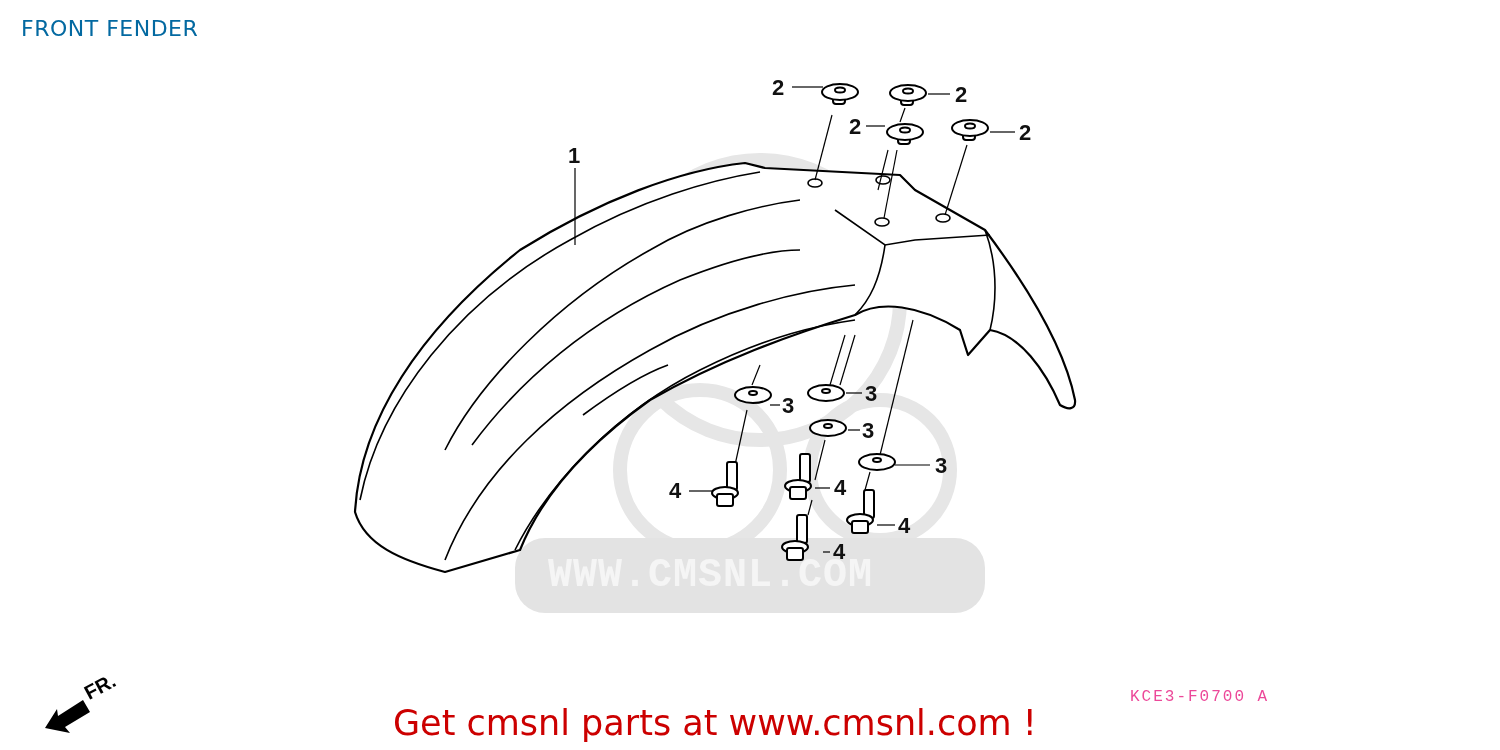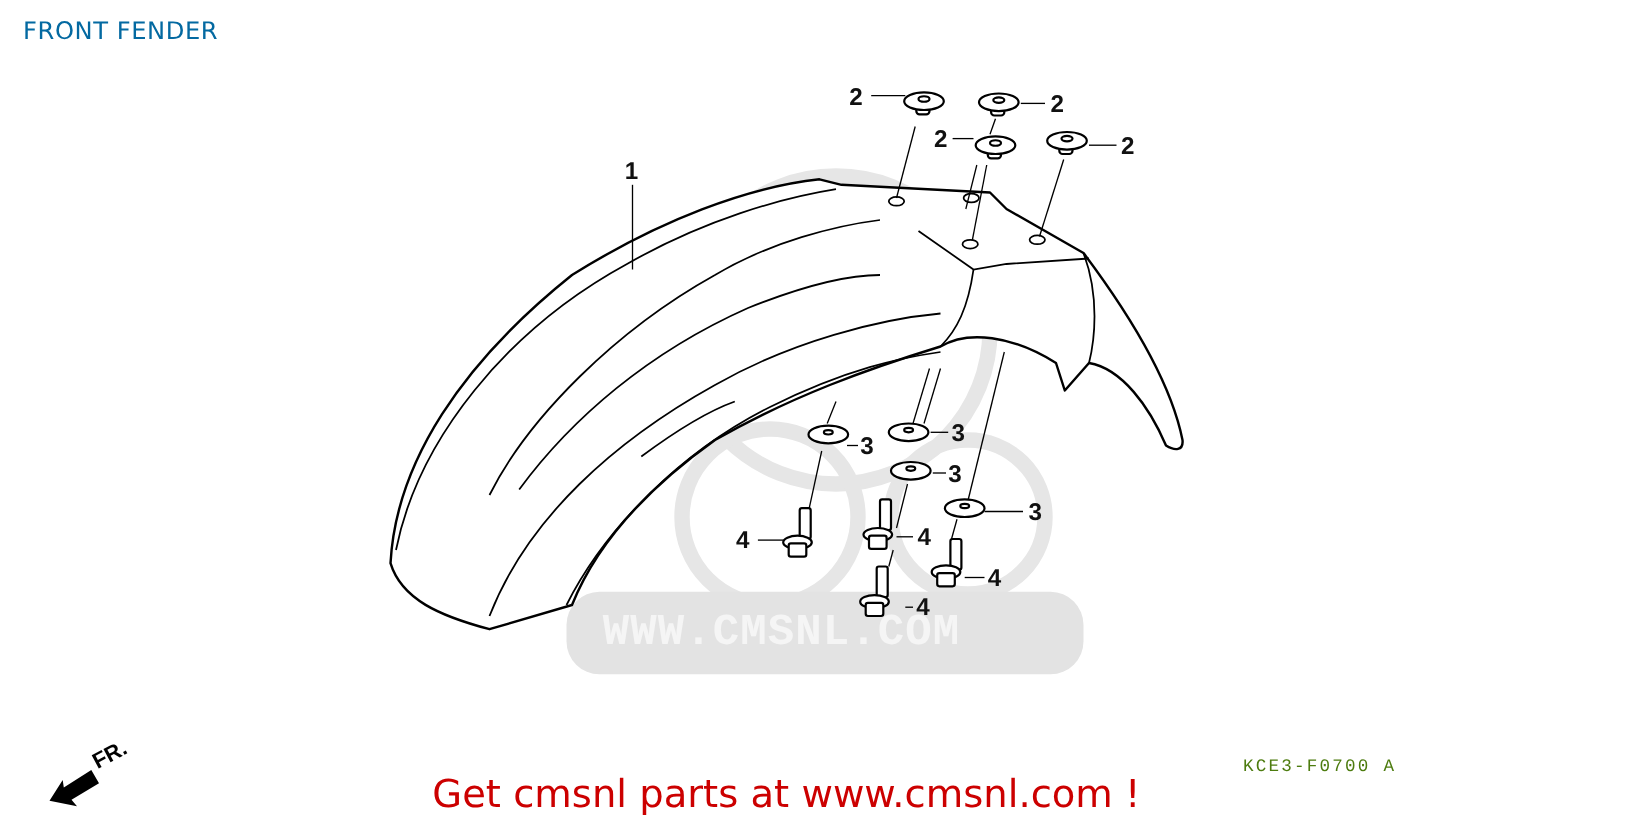--- a/index.html
+++ b/index.html
@@ -1,20 +1,20 @@
 <!DOCTYPE html>
 <html><head>
 <meta charset="utf-8">
 <style>
   html, body { margin: 0; padding: 0; background: #ffffff; }
   body { width: 1500px; height: 750px; position: relative; overflow: hidden; font-family: "DejaVu Sans", sans-serif; }
   .title { position: absolute; left: 21px; top: 16px; font-size: 22px; color: #0369a1; letter-spacing: 0.5px; font-family: "DejaVu Sans", sans-serif; }
   .diagram { position: absolute; left: 0; top: 0; width: 1500px; height: 750px; }
   .callout { position: absolute; font-family: "Liberation Sans", sans-serif; font-weight: bold; font-size: 22px; color: #111; line-height: 1; }
-  .code { position: absolute; left: 1130px; top: 688px; font-family: "Liberation Mono", monospace; font-size: 16px; letter-spacing: 2px; color: #4d7c0f; }
+  .code { position: absolute; left: 1130px; top: 688px; font-family: "Liberation Mono", monospace; font-size: 16px; letter-spacing: 2px; color: #ec4899; }
   .cta { position: absolute; left: 393px; top: 703px; font-family: "DejaVu Sans", sans-serif; font-size: 35px; color: #cc0000; white-space: nowrap; }
   .fr-label { position: absolute; left: 86px; top: 683px; font-family: "Liberation Sans", sans-serif; font-weight: bold; font-size: 20px; color: #000; transform: rotate(-28deg); transform-origin: left center; }
   .wm-text { position: absolute; left: 548px; top: 553px; font-family: Liberation Mono, monospace; font-weight: bold; font-size: 40px; color: #f5f5f5; letter-spacing: 1px; }
 </style>
 </head>
 <body>
 
 <div class="title">FRONT FENDER</div>
 
 <svg class="diagram" viewBox="0 0 1500 750" xmlns="http://www.w3.org/2000/svg">

